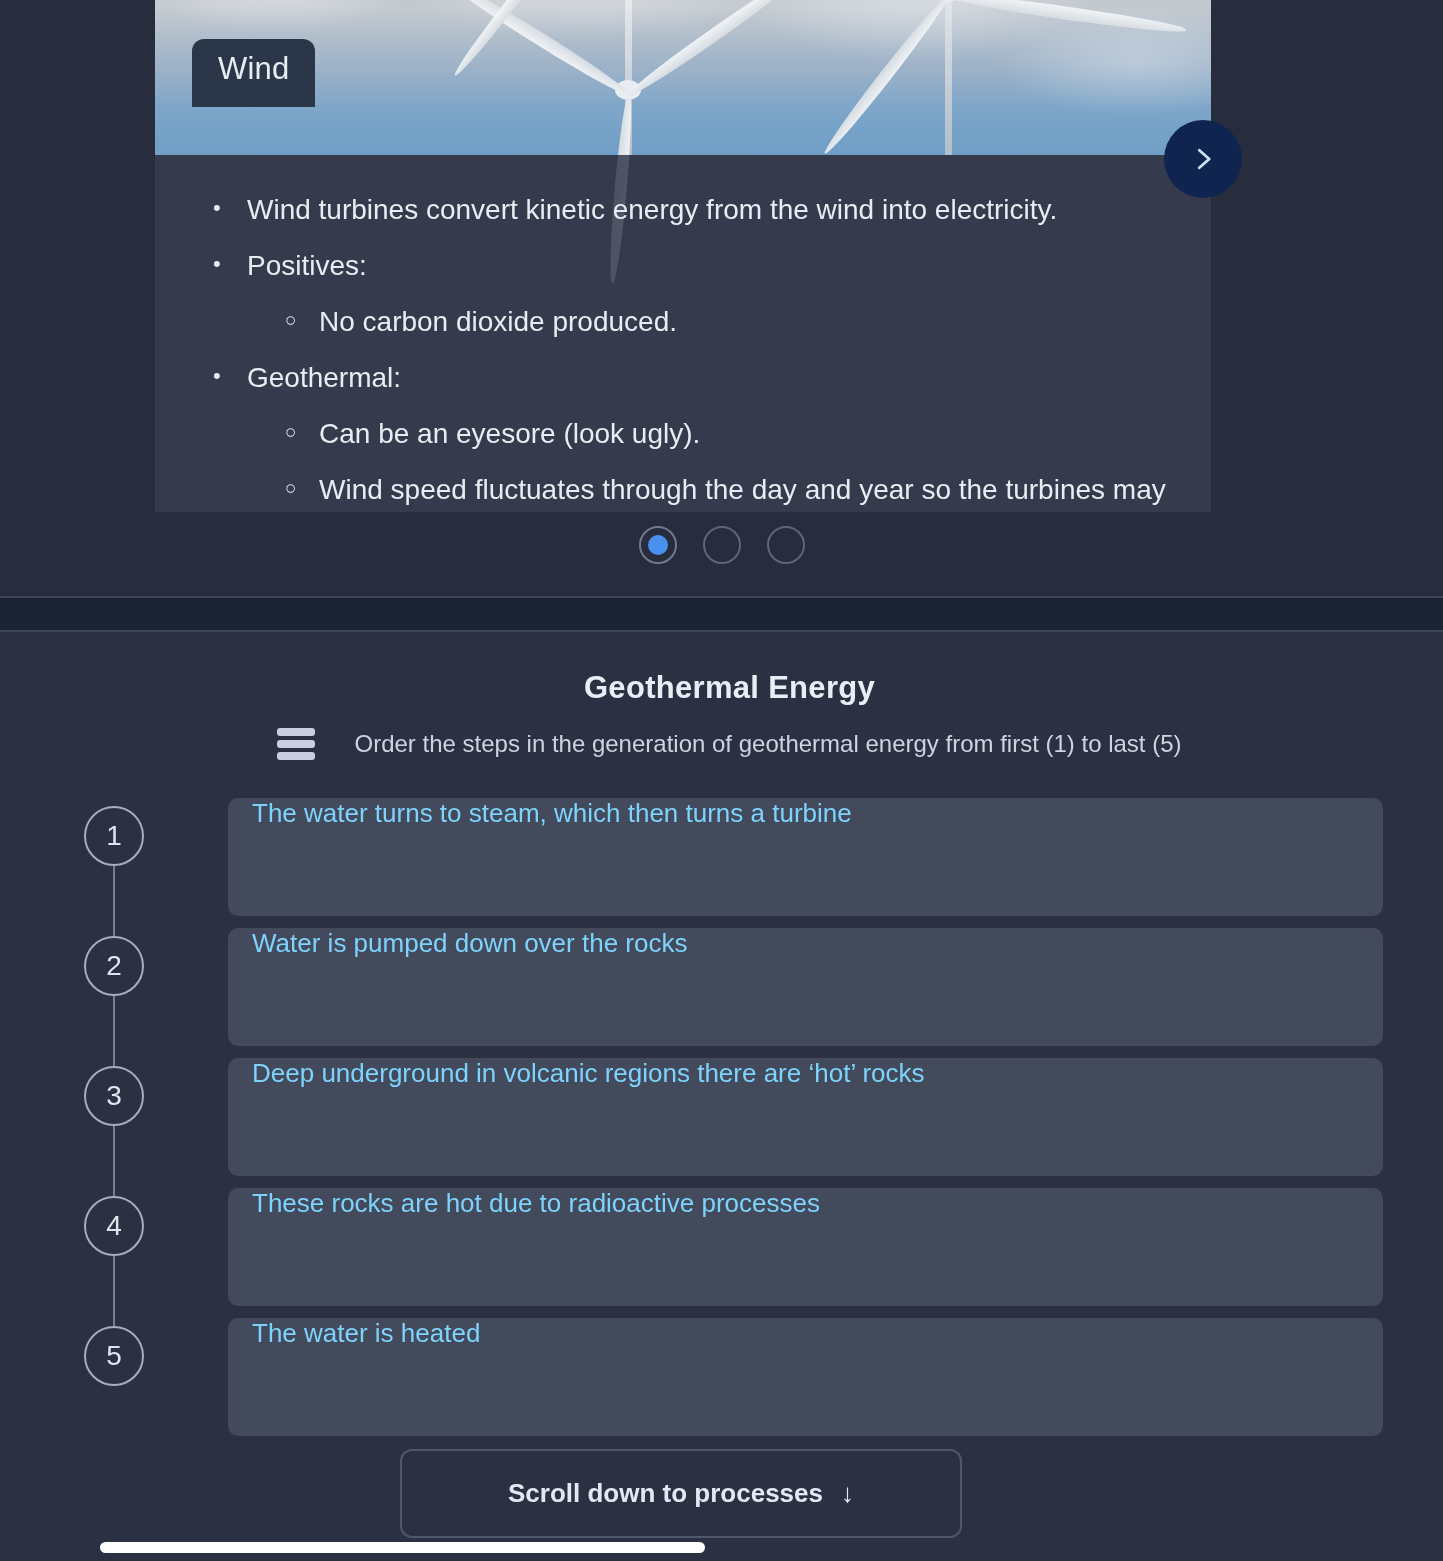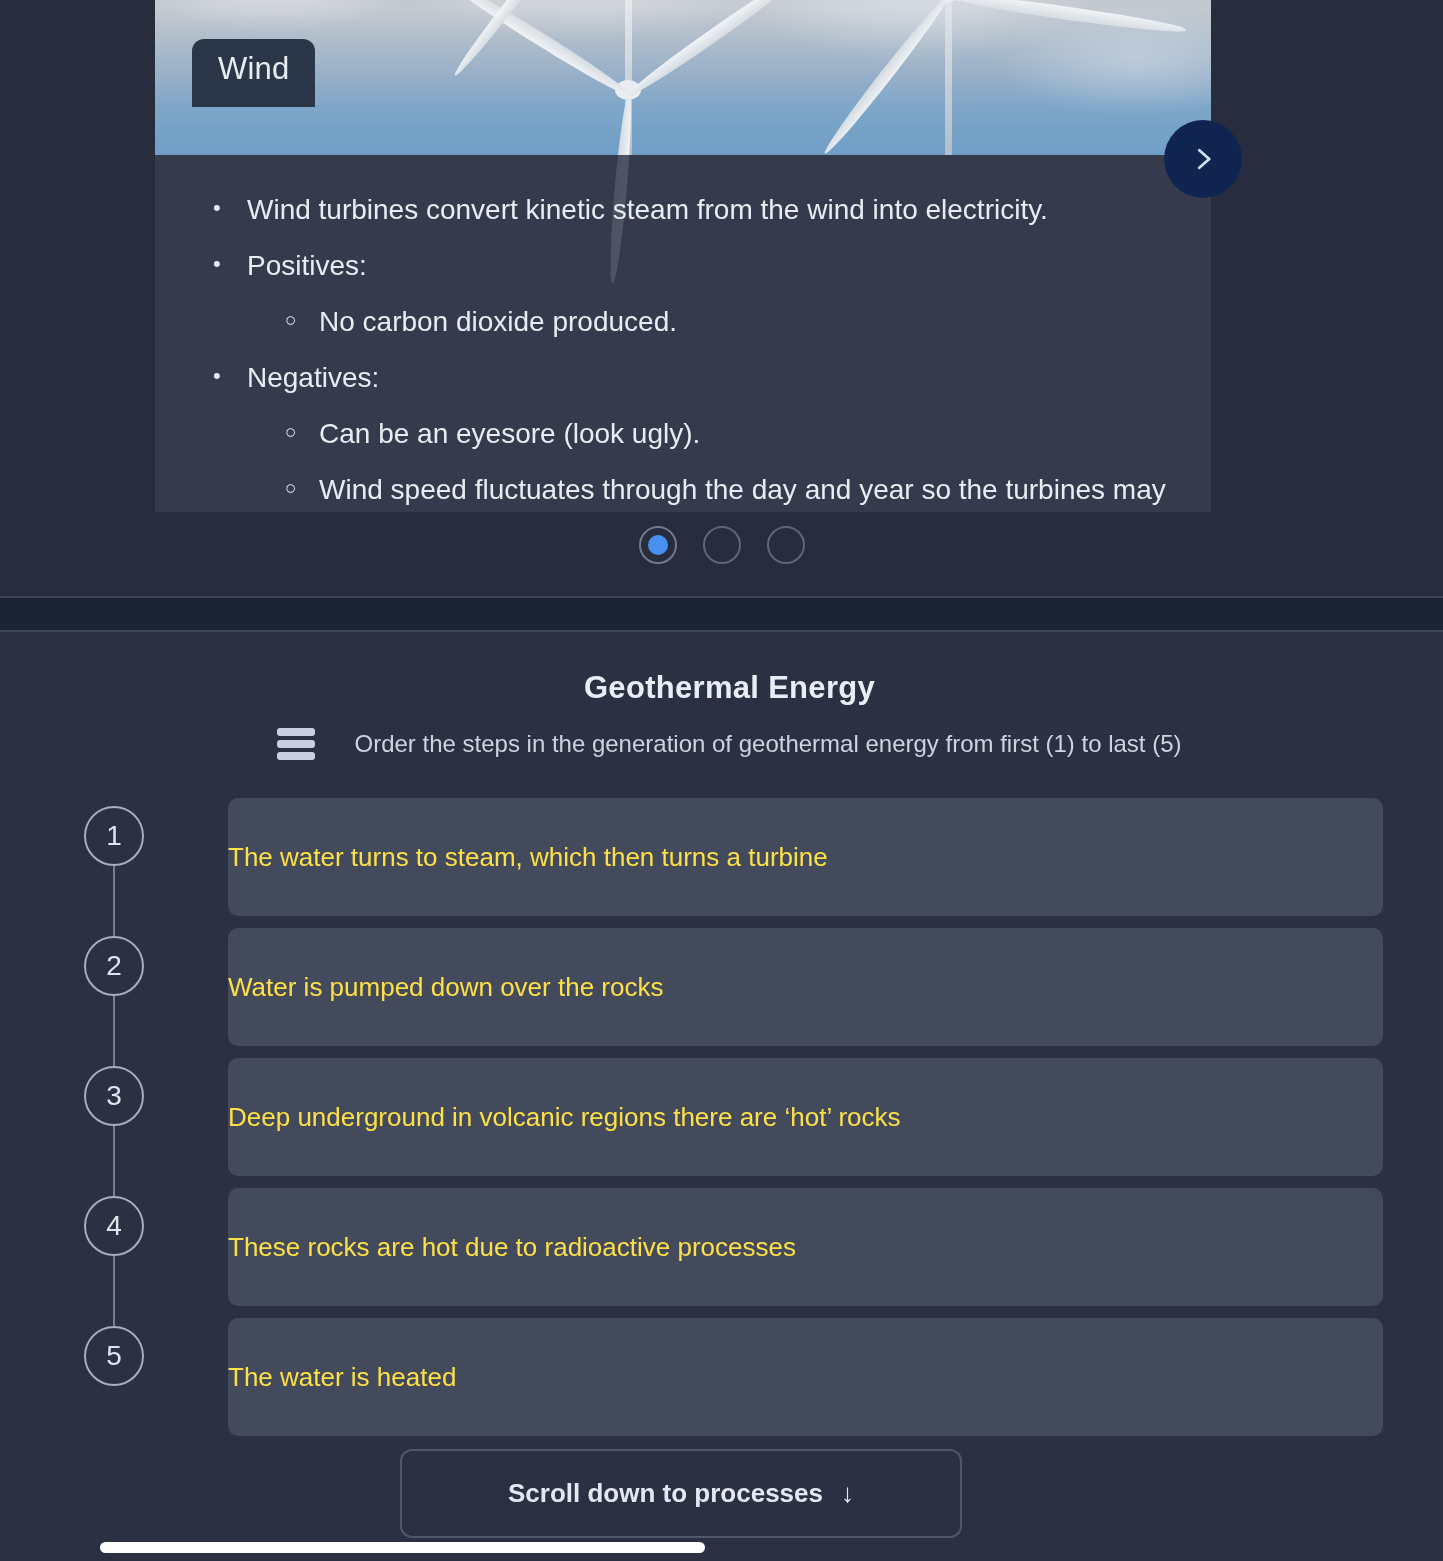--- a/index.html
+++ b/index.html
@@ -271,22 +271,22 @@
 
   .step-card {
     position: absolute;
     left: 220px;
     top: 0;
     width: 1155px;
     height: 118px;
     background: #434a5c;
     border-radius: 10px;
     display: flex;
-    align-items: center;
-    color: #fde047;
+    padding-left: 24px;
+    color: #7dd3fc;
     font-size: 26px;
     cursor: grab;
   }
 
   .scroll-btn {
     position: absolute;
     left: 400px;
     top: 1449px;
     width: 562px;
     height: 89px;
@@ -340,36 +340,36 @@
 
       <div class="slide-tab">
         <span>Wind</span>
       </div>
 
       <div class="slide-body">
         <div class="bullets">
 
           <div class="bullet-row">
             <span class="marker">•</span>
-            <span class="bullet-text">Wind turbines convert kinetic steam from the wind into electricity.</span>
+            <span class="bullet-text">Wind turbines convert kinetic energy from the wind into electricity.</span>
           </div>
 
           <div class="bullet-row">
             <span class="marker">•</span>
             <span class="bullet-text">Positives:</span>
           </div>
 
           <div class="bullet-row sub">
             <span class="marker hollow">○</span>
             <span class="bullet-text">No carbon dioxide produced.</span>
           </div>
 
           <div class="bullet-row">
             <span class="marker">•</span>
-            <span class="bullet-text">Negatives:</span>
+            <span class="bullet-text">Geothermal:</span>
           </div>
 
           <div class="bullet-row sub">
             <span class="marker hollow">○</span>
             <span class="bullet-text">Can be an eyesore (look ugly).</span>
           </div>
 
           <div class="bullet-row sub">
             <span class="marker hollow">○</span>
             <span class="bullet-text">Wind speed fluctuates through the day and year so the turbines may not work at peak times.</span>

